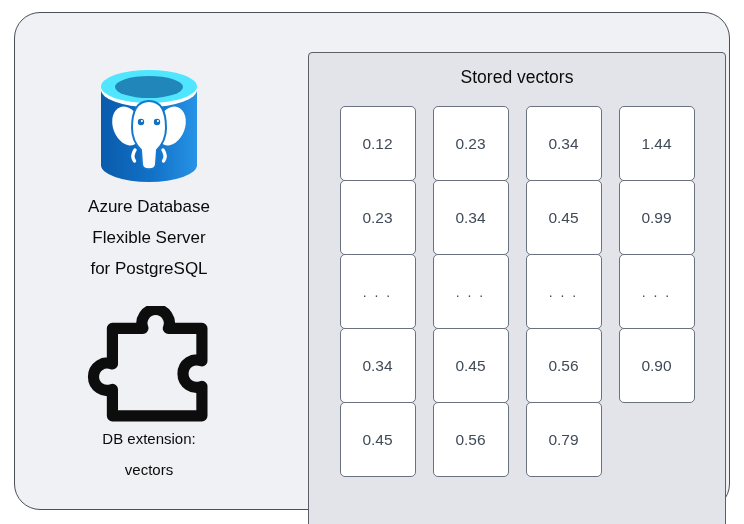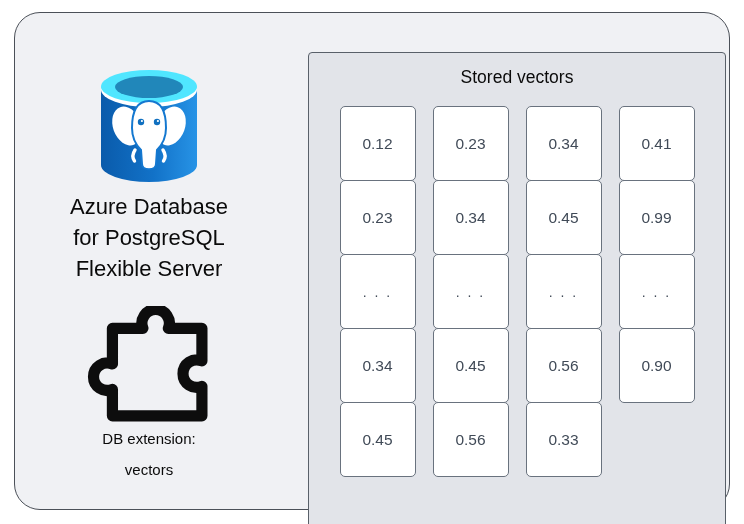--- a/index.html
+++ b/index.html
@@ -22,21 +22,21 @@
   .pg-icon {
     position: absolute;
     left: 86px; top: 57px;
     width: 96px; height: 112px;
   }
   .db-label {
     position: absolute;
     left: 18px; top: 178px;
     width: 232px;
     text-align: center;
-    font-size: 22px;
+    font-size: 17px;
     line-height: 31px;
     color: #0a0a0a;
   }
   .puzzle-icon {
     position: absolute;
     left: 68px; top: 293px;
     width: 128px; height: 120px;
   }
   .ext-label {
     position: absolute;
@@ -117,22 +117,22 @@
       <path d="M62 80 Q66 86 62.5 91" fill="none" stroke="#ffffff" stroke-width="3.4" stroke-linecap="round"></path>
       <circle cx="40" cy="52" r="3.2" fill="#1070c0"></circle>
       <circle cx="56" cy="52" r="3.2" fill="#1070c0"></circle>
       <circle cx="40.9" cy="51" r="1.1" fill="#ffffff"></circle>
       <circle cx="56.9" cy="51" r="1.1" fill="#ffffff"></circle>
     </g>
   </svg>
 
   <div class="db-label">
     <div>Azure Database</div>
+    <div>Flexible Server</div>
     <div>for PostgreSQL</div>
-    <div>Flexible Server</div>
   </div>
 
   <svg class="puzzle-icon" viewBox="0 0 124 118">
     <path d="M28 22 L58 22 A13.5 13.5 0 1 1 83 22 L116 22 L116 54 A13.5 13.5 0 1 0 116 79 L116 108 L28 108 L28 82 A13.5 13.5 0 1 1 28 57 Z" fill="none" stroke="#0d0d0d" stroke-width="11" stroke-linejoin="round"></path>
   </svg>
 
   <div class="ext-label">
     <div>DB extension:</div>
     <div>vectors</div>
   </div>
@@ -156,25 +156,25 @@
         <div class="vector-cell dots">. . .</div>
         <div class="vector-cell">0.45</div>
         <div class="vector-cell">0.56</div>
       </div>
 
       <div class="vector-column">
         <div class="vector-cell">0.34</div>
         <div class="vector-cell">0.45</div>
         <div class="vector-cell dots">. . .</div>
         <div class="vector-cell">0.56</div>
-        <div class="vector-cell">0.33</div>
+        <div class="vector-cell">0.79</div>
       </div>
 
       <div class="vector-column">
-        <div class="vector-cell">0.41</div>
+        <div class="vector-cell">1.44</div>
         <div class="vector-cell">0.99</div>
         <div class="vector-cell dots">. . .</div>
         <div class="vector-cell">0.90</div>
       </div>
 
     </div>
   </div>
 
 </div>
 

